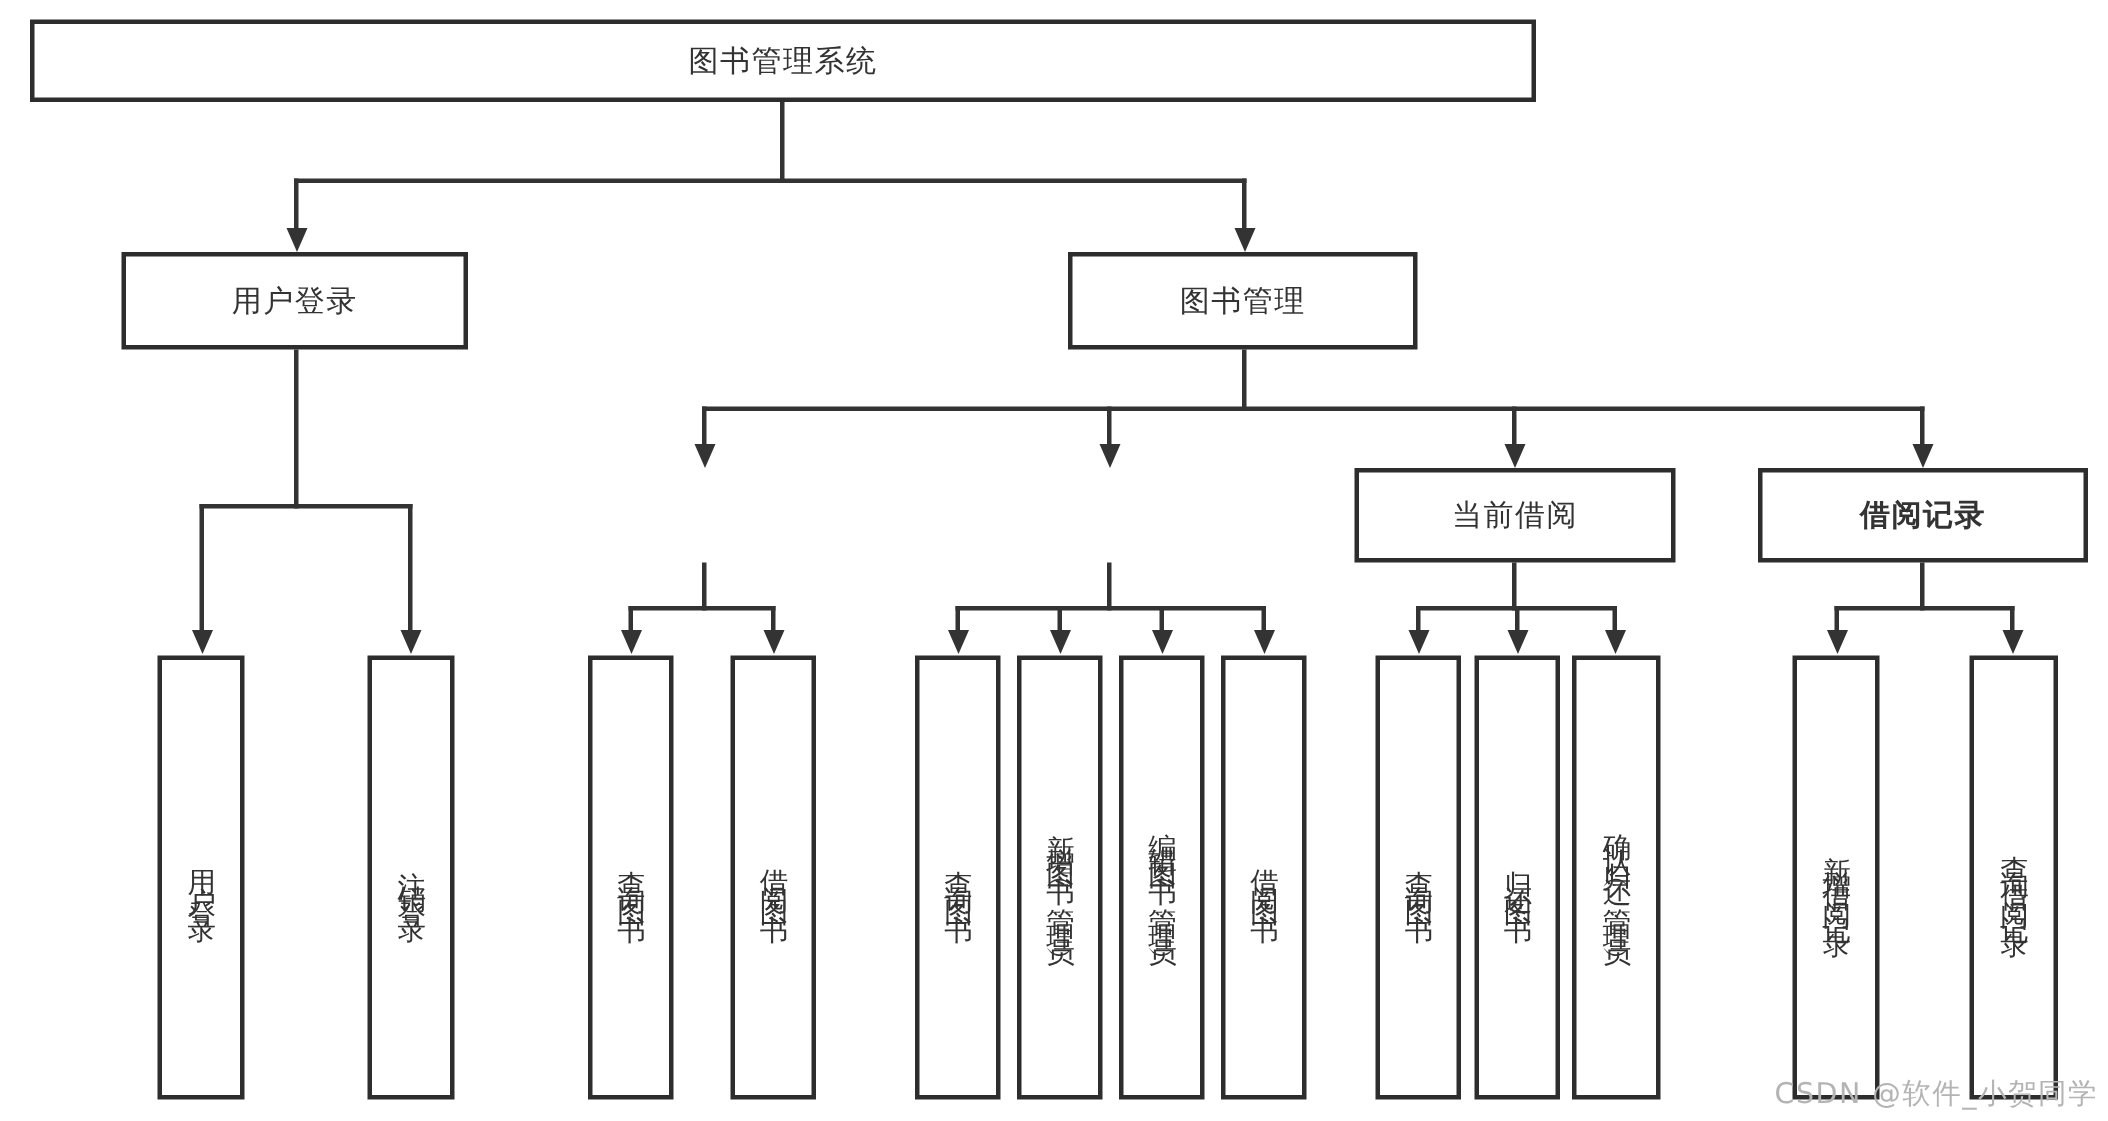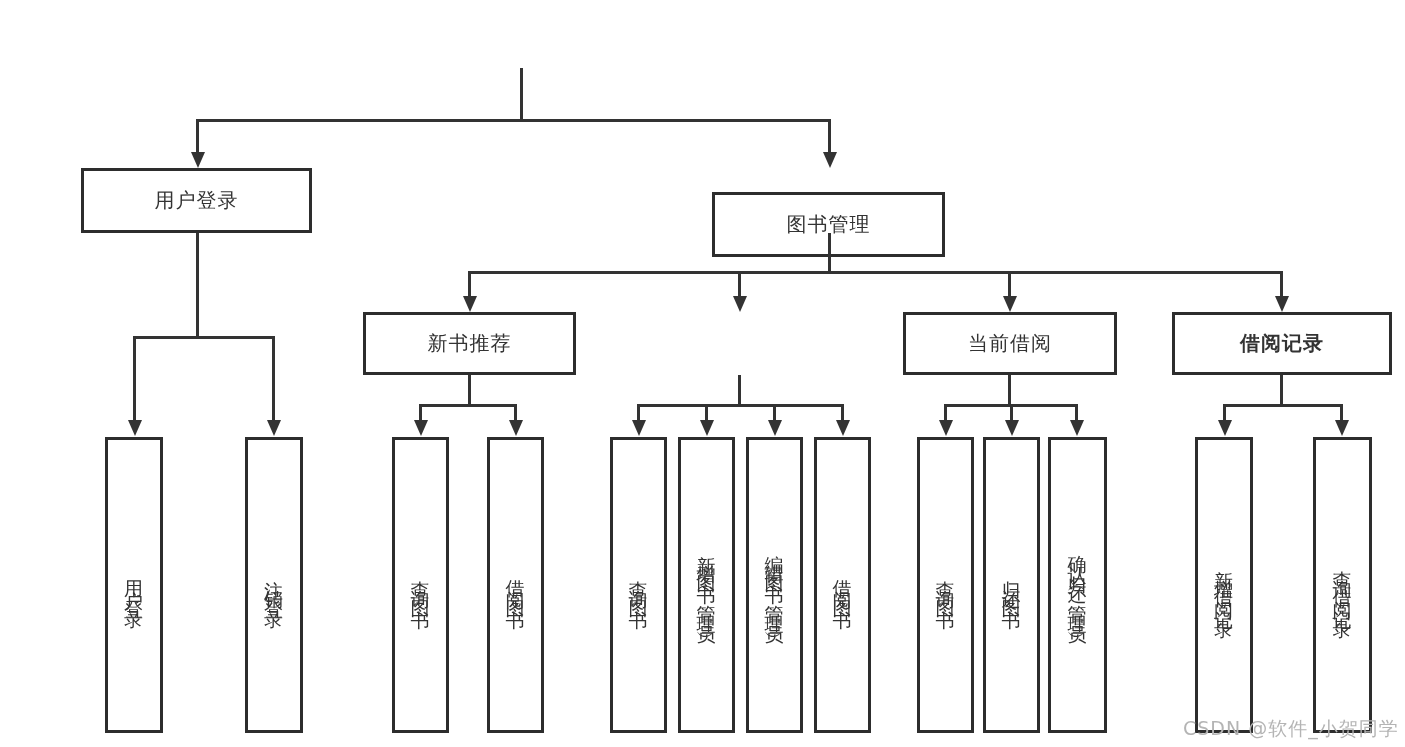--- a/index.html
+++ b/index.html
@@ -48,32 +48,35 @@
     color:#b4b4b4;
     letter-spacing:1px;
     white-space:nowrap;
   }
 </style>
 </head>
 <body>
 
 <div id="canvas">
 
+  <div class="b" style="left:20px;top:13px;width:1004px;height:55px;">
+    <span>图书管理系统</span>
+  </div>
 
   <div class="vl" style="left:520px;top:68px;height:54px;"></div>
   <div class="hl" style="left:196px;top:119px;width:635px;"></div>
   <div class="vl" style="left:196px;top:119px;height:36px;"></div>
   <div class="ah" style="left:191px;top:152px;"></div>
   <div class="vl" style="left:828px;top:119px;height:36px;"></div>
   <div class="ah" style="left:823px;top:152px;"></div>
 
   <div class="b" style="left:81px;top:168px;width:231px;height:65px;">
     <span>用户登录</span>
   </div>
-  <div class="b" style="left:712px;top:168px;width:233px;height:65px;margin-top:24px;">
+  <div class="b" style="left:712px;top:168px;width:233px;height:65px;">
     <span>图书管理</span>
   </div>
 
   <div class="vl" style="left:196px;top:233px;height:106px;"></div>
   <div class="hl" style="left:133px;top:336px;width:142px;"></div>
   <div class="vl" style="left:133px;top:336px;height:85px;"></div>
   <div class="ah" style="left:128px;top:420px;"></div>
   <div class="vl" style="left:272px;top:336px;height:85px;"></div>
   <div class="ah" style="left:267px;top:420px;"></div>
 
@@ -81,23 +84,20 @@
   <div class="hl" style="left:468px;top:271px;width:815px;"></div>
   <div class="vl" style="left:468px;top:271px;height:27px;"></div>
   <div class="ah" style="left:463px;top:296px;"></div>
   <div class="vl" style="left:738px;top:271px;height:27px;"></div>
   <div class="ah" style="left:733px;top:296px;"></div>
   <div class="vl" style="left:1008px;top:271px;height:27px;"></div>
   <div class="ah" style="left:1003px;top:296px;"></div>
   <div class="vl" style="left:1280px;top:271px;height:27px;"></div>
   <div class="ah" style="left:1275px;top:296px;"></div>
 
-  <div class="b" style="left:363px;top:312px;width:213px;height:63px;">
-    <span>新书推荐</span>
-  </div>
   <div class="b" style="left:903px;top:312px;width:214px;height:63px;">
     <span>当前借阅</span>
   </div>
   <div class="b" style="left:1172px;top:312px;width:220px;height:63px;font-weight:bold;">
     <span>借阅记录</span>
   </div>
 
   <div class="vl" style="left:468px;top:375px;height:32px;"></div>
   <div class="hl" style="left:419px;top:404px;width:98px;"></div>
   <div class="vl" style="left:419px;top:404px;height:18px;"></div>

